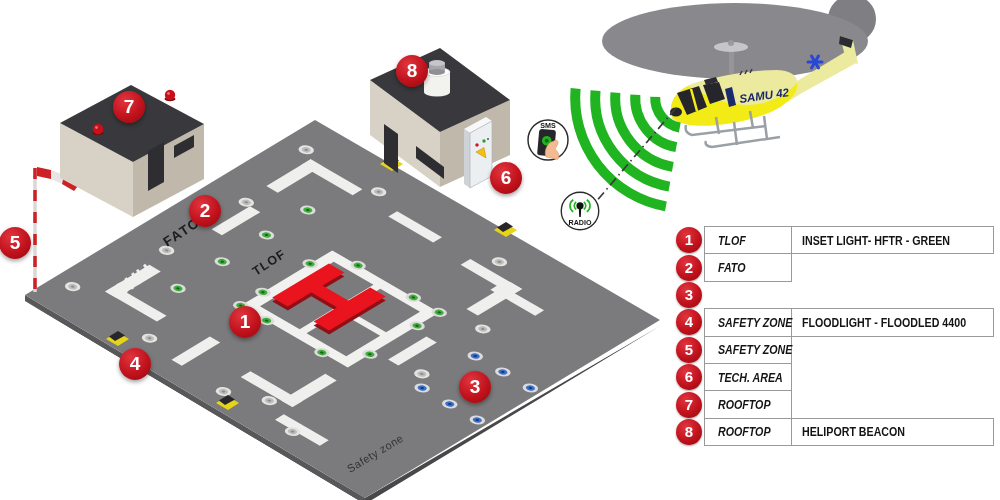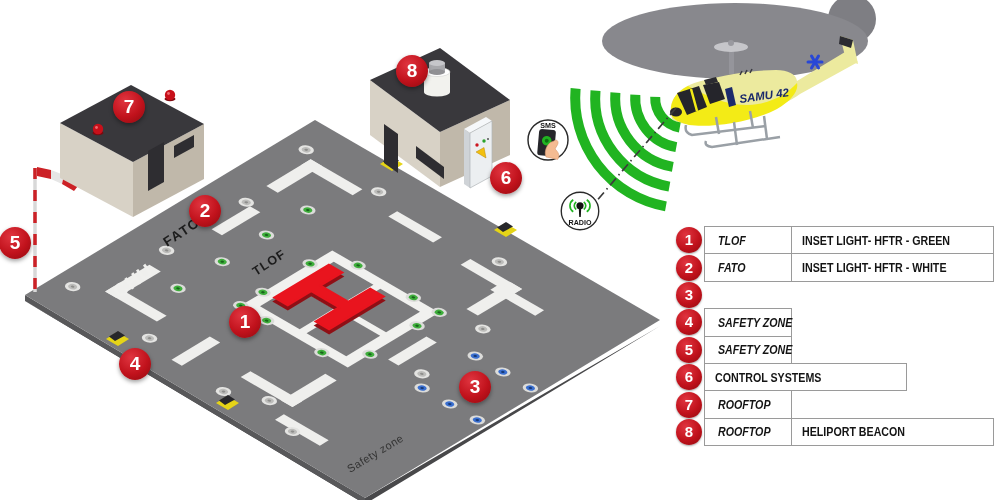--- a/index.html
+++ b/index.html
@@ -287,43 +287,43 @@
         </div>
     <div class="lg-equip">
           <span class="cond">INSET LIGHT- HFTR - GREEN</span>
         </div>
   </div>
   <div class="lg-row">
     <div class="lgc">2</div>
     <div class="lg-zone">
           <span class="cond ital">FATO</span>
         </div>
+  </div>
+  <div class="lg-row">
+    <div class="lgc">3</div>
+  </div>
+  <div class="lg-row">
+    <div class="lgc">4</div>
+    <div class="lg-zone">
+          <span class="cond ital">SAFETY ZONE</span>
+        </div>
     <div class="lg-equip">
-          <span class="cond">INSET LIGHT- HFTR - WHITE</span>
-        </div>
-  </div>
-  <div class="lg-row">
-    <div class="lgc">3</div>
-  </div>
-  <div class="lg-row">
-    <div class="lgc">4</div>
+          <span class="cond">FLOODLIGHT - FLOODLED 4400</span>
+        </div>
+  </div>
+  <div class="lg-row">
+    <div class="lgc">5</div>
     <div class="lg-zone">
           <span class="cond ital">SAFETY ZONE</span>
         </div>
   </div>
   <div class="lg-row">
-    <div class="lgc">5</div>
-    <div class="lg-zone">
-          <span class="cond ital">SAFETY ZONE</span>
-        </div>
-  </div>
-  <div class="lg-row">
     <div class="lgc">6</div>
-    <div class="lg-equip">
-          <span class="cond">CONTROL SYSTEMS</span>
+    <div class="lg-zone">
+          <span class="cond ital">TECH. AREA</span>
         </div>
   </div>
   <div class="lg-row">
     <div class="lgc">7</div>
     <div class="lg-zone">
           <span class="cond ital">ROOFTOP</span>
         </div>
   </div>
   <div class="lg-row">
     <div class="lgc">8</div>

